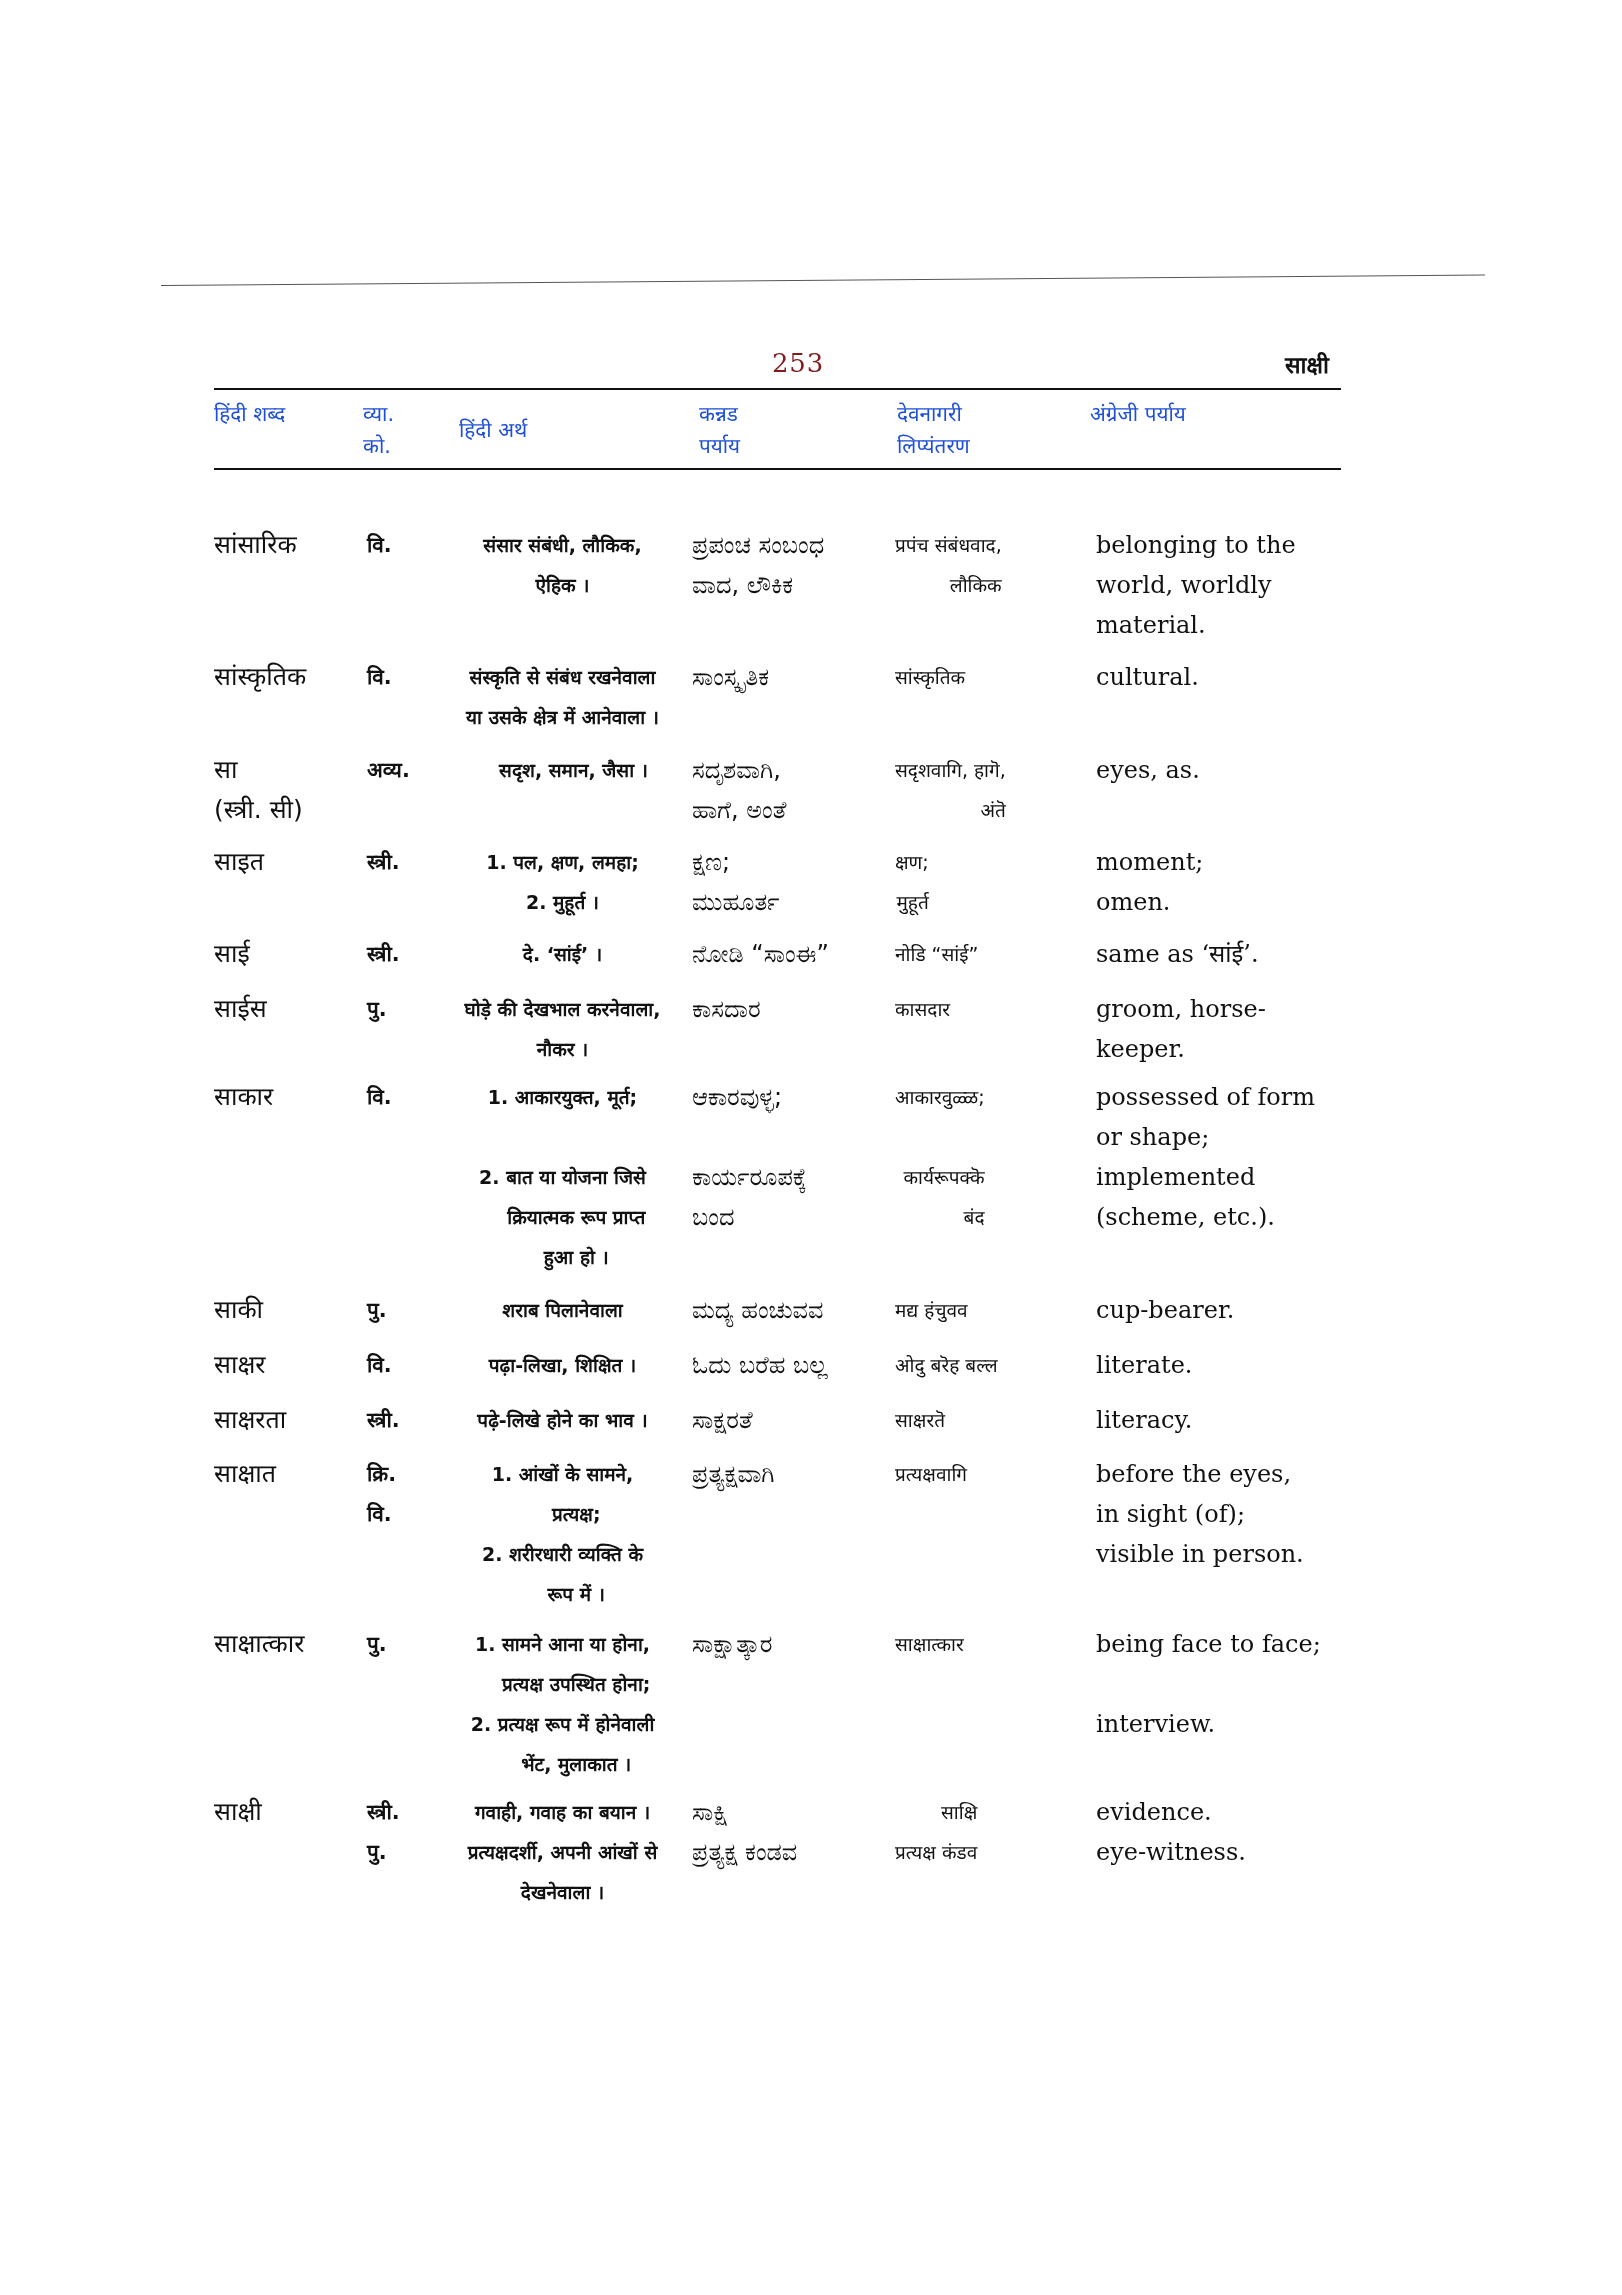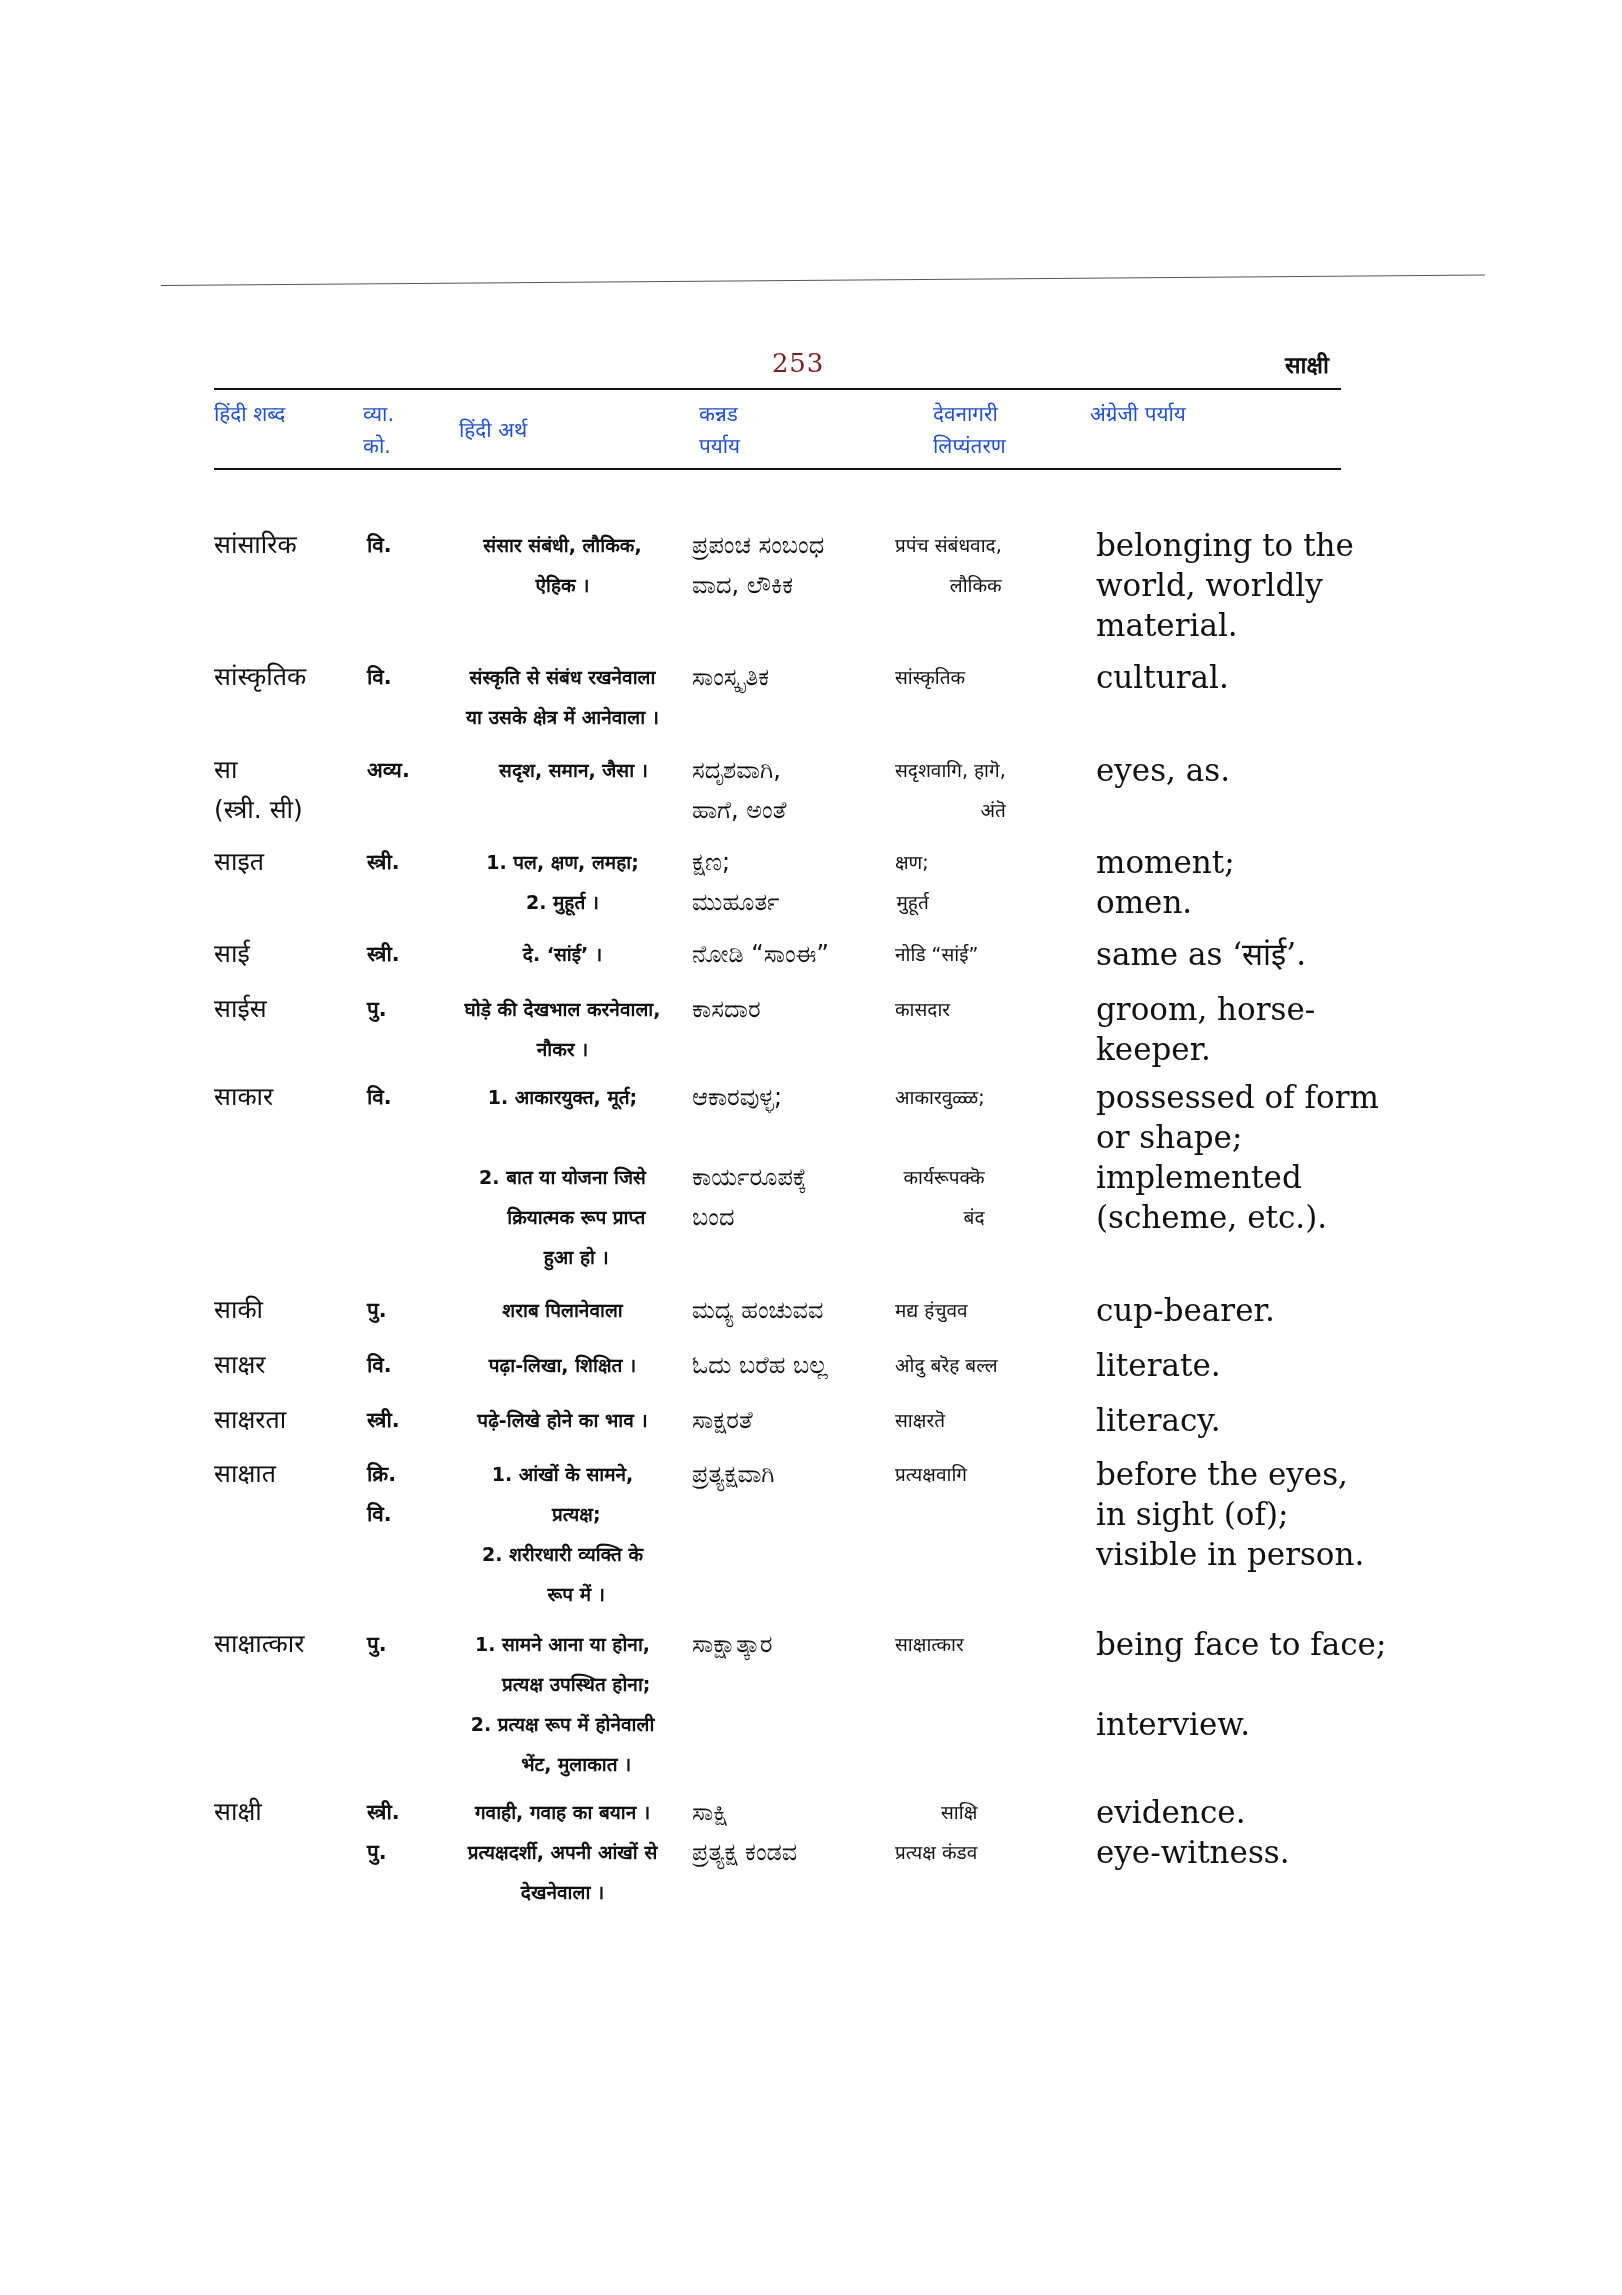--- a/index.html
+++ b/index.html
@@ -99,21 +99,21 @@
     .kn span { display: block; white-space: nowrap; }
     .dv {
       left: 895px;
       font-size: 19px;
       line-height: 40px;
     }
     .dv span { display: block; white-space: nowrap; text-align: right; }
     .en {
       left: 1096px;
       font-family: "DejaVu Serif", serif;
-      font-size: 31px;
+      font-size: 24px;
       line-height: 40px;
     }
     .en span { display: block; white-space: nowrap; }
     .gap { height: 40px; }
   </style>
 </head>
 <body>
 
 <div class="top-rule"></div>
 
@@ -130,21 +130,21 @@
     <span>व्या.</span>
     <span>को.</span>
   </div>
   <div class="head-cell" style="left:423px; top:414px;margin-left:36px;">
     <span>हिंदी अर्थ</span>
   </div>
   <div class="head-cell" style="left:699px; top:398px;">
     <span>कन्नड</span>
     <span>पर्याय</span>
   </div>
-  <div class="head-cell" style="left:897px; top:398px;margin-left:36px;">
+  <div class="head-cell" style="left:897px; top:398px;">
     <span>देवनागरी</span>
     <span>लिप्यंतरण</span>
   </div>
   <div class="head-cell" style="left:1090px; top:398px;">
     <span>अंग्रेजी पर्याय</span>
   </div>
 </div>
 
 <div class="rule r2"></div>
 

